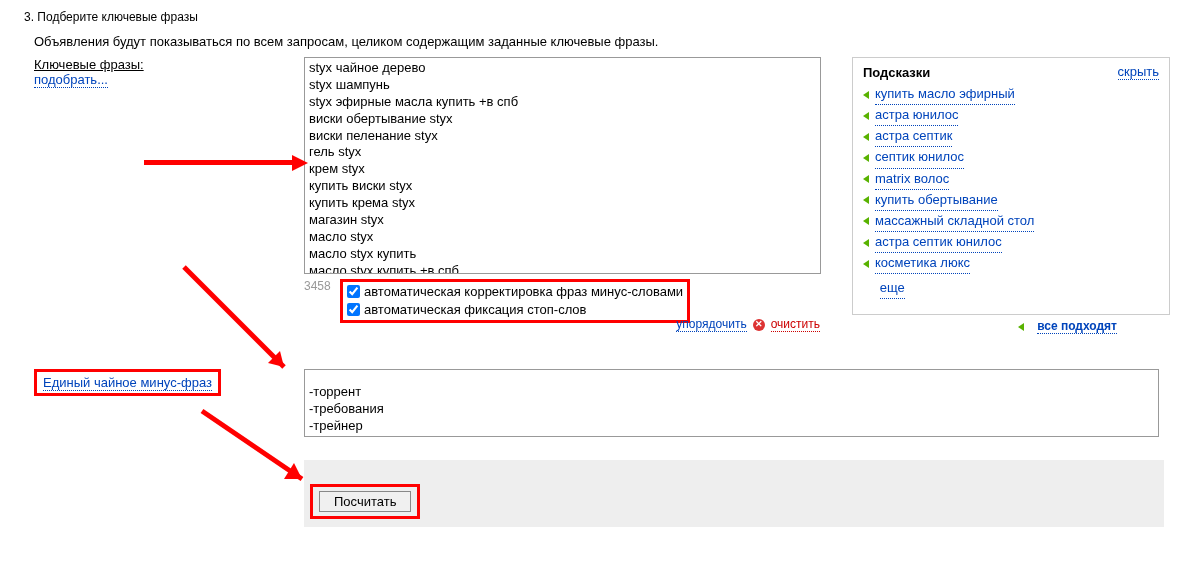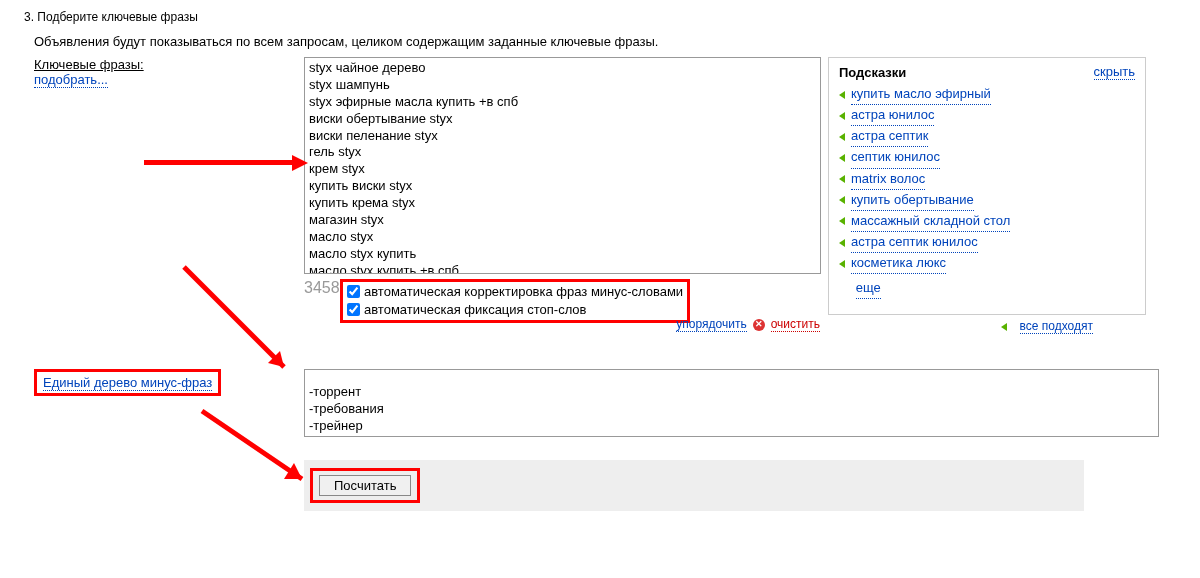--- a/index.html
+++ b/index.html
@@ -31,69 +31,69 @@
     height: 217px;
     border: 1px solid #999;
     font-family: Arial, sans-serif;
     font-size: 13px;
     padding: 2px 4px;
     resize: none;
     overflow-y: scroll;
     line-height: 1.3;
   }
   .under-ta { display: flex; align-items: flex-start; margin-top: 2px; }
-  .count { color: #999; font-size: 16px; width: 36px; }
+  .count { color: #999; font-size: 12px; width: 36px; }
   .chk-group {
     border: 3px solid #ff0000;
     padding: 1px 4px 2px 4px;
     display: inline-block;
   }
   .chk-row { display: flex; align-items: center; font-size: 13px; line-height: 1.35; }
   .chk-row input { margin: 0 4px 0 0; }
   .ta-actions { position: absolute; right: 4px; top: 260px; font-size: 12px; display: flex; align-items: center; gap: 6px; }
   .clear-icon {
     display:inline-flex;align-items:center;justify-content:center;
     width:12px;height:12px;border-radius:50%;background:#d33;color:#fff;font-size:9px;font-weight:bold;line-height:1;
   }
-  .right-col { margin-left: 4px; width: 265px; position: relative; }
+  .right-col { margin-left: 28px; width: 265px; position: relative; }
   .hints-box {
     border: 1px solid #ccc;
     padding: 6px 10px 8px 10px;
     width: 318px;
     height: 258px;
   }
   .hints-head { display:flex; justify-content:space-between; align-items:center; margin-bottom:4px; }
   .hints-title { font-weight: bold; font-size: 13px; }
   .hint-item { display:flex; align-items:center; gap:6px; font-size:13px; line-height:1.55; }
   .arrow-left {
     width: 0; height: 0;
     border-top: 4px solid transparent;
     border-bottom: 4px solid transparent;
     border-right: 6px solid #59b200;
     flex-shrink: 0;
   }
-  .all-fit { position:absolute; right:0; top:262px; font-size:12px; display:flex; align-items:center; gap:13px; }
+  .all-fit { position:absolute; right:0; top:262px; font-size:12px; display:flex; align-items:center; gap:13px;font-weight:bold; }
 
   
   .arrow-annot { position:absolute; pointer-events:none; }
   .arrow-body { background:#ff0000; position:absolute; }
   .arrow-head {
     width:0;height:0;position:absolute;
     border-top:8px solid transparent;border-bottom:8px solid transparent;border-left:16px solid #ff0000;
   }
 
   .row2 { display:flex; align-items:flex-start; margin-top: 46px; }
   .minus-link-box { border:3px solid #ff0000; padding:3px 6px; display:inline-block; }
   .minus-ta {
     width: 855px; height: 68px; border:1px solid #999; font-family:Arial; font-size:13px;
     padding:14px 4px; resize:none; overflow-y:scroll; line-height:1.3;
   }
 
   .row3 { display:flex; margin-top: 20px; }
-  .calc-bar { background:#eee; width: 780px; padding:8px 6px 8px 6px; }
+  .calc-bar { background:#eee; width: 860px; padding:24px 6px 8px 6px; }
   .calc-box { border:3px solid #ff0000; display:inline-block; padding:4px 6px; }
   .calc-btn {
     font-family:Arial; font-size:13px; padding:2px 14px;
     background:#f0f0f0; border:1px solid #888; cursor:pointer;
   }
 </style>
 </head>
 <body>
 
 <div class="page">
@@ -205,21 +205,21 @@
       <svg width="130" height="130">
         <line x1="10" y1="10" x2="110" y2="110" stroke="#ff0000" stroke-width="5"></line>
         <polygon points="110,110 94,106 106,94" fill="#ff0000"></polygon>
       </svg>
     </div>
   </div>
 
   <div class="row2" style="position:relative;">
     <div class="left-col">
       <span class="minus-link-box">
-        <a class="dotted-link">Единый дерево минус-фраз</a>
+        <a class="dotted-link">Единый чайное минус-фраз</a>
       </span>
     </div>
     <div style="width:860px;">
       <textarea class="minus-ta" style="">-торрент
 -требования
 -трейнер
 -язык</textarea>
     </div>
 
     <div class="arrow-annot" style="left:168px; top:32px;">

